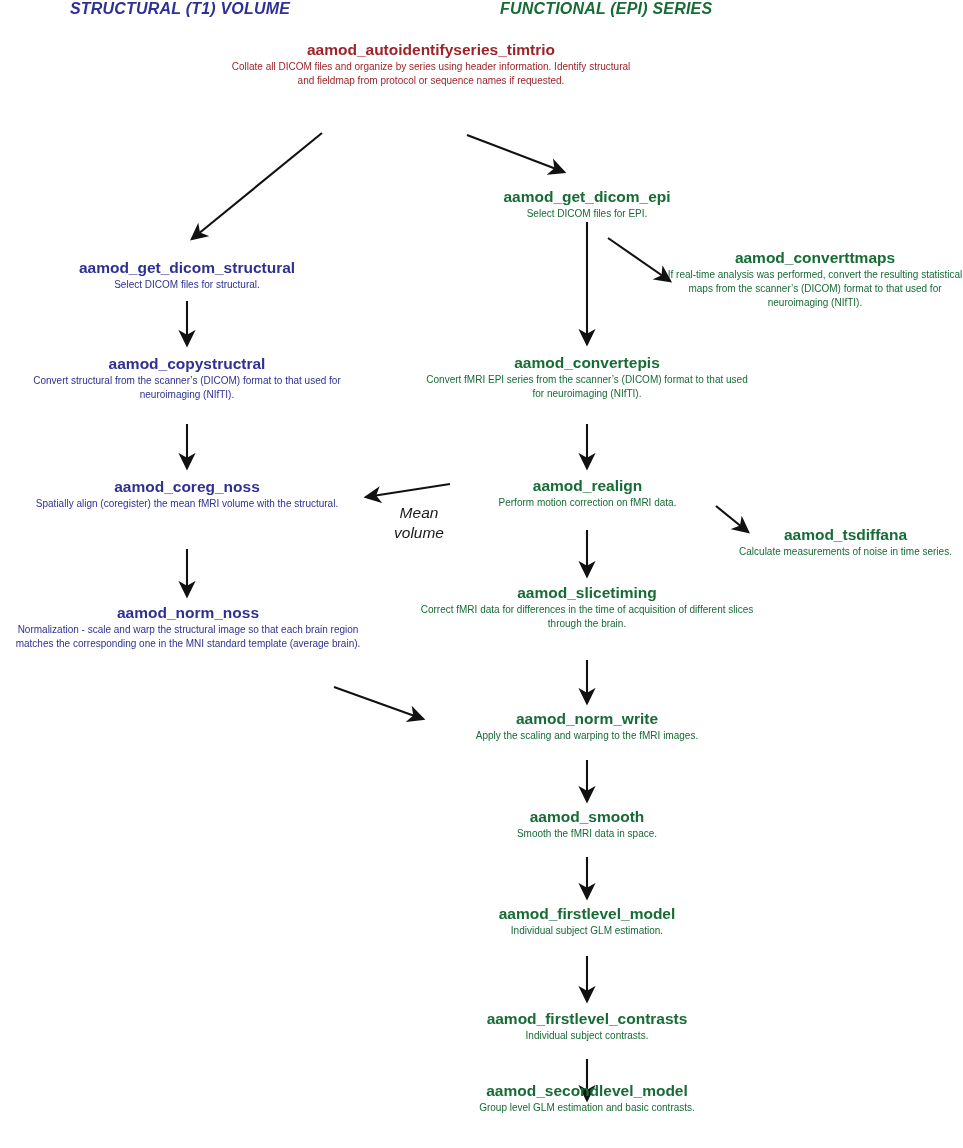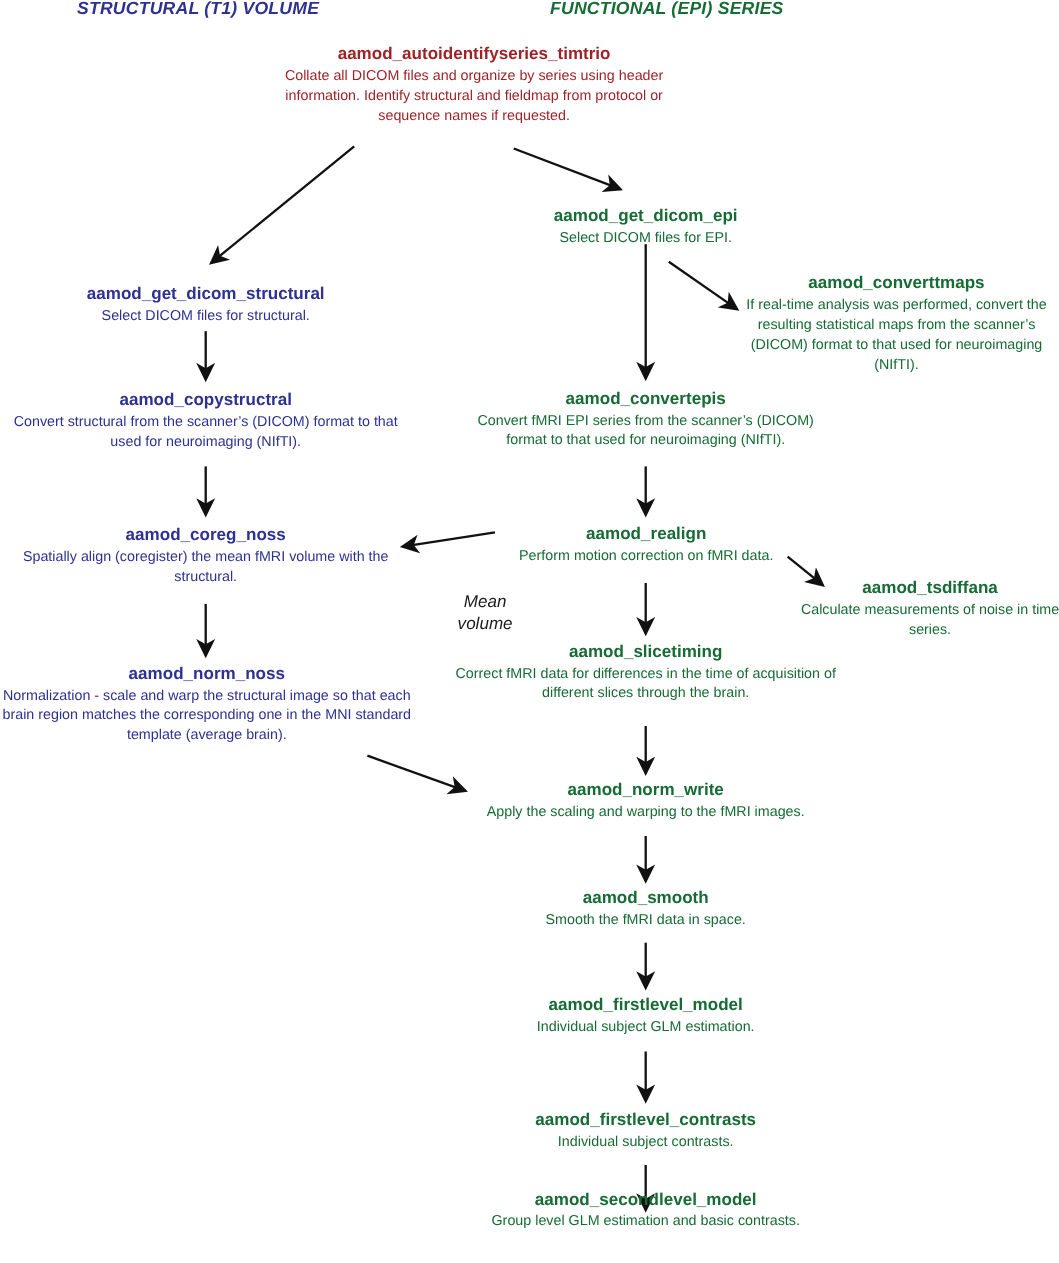--- a/index.html
+++ b/index.html
@@ -49,21 +49,21 @@
     text-align: center;
   }
   .node .title {
     font-weight: bold;
     font-size: 15.5px;
     line-height: 1.18;
     display: block;
     margin-bottom: 1px;
   }
   .node .desc {
-    font-size: 13px;
+    font-size: 10px;
     line-height: 1.37;
     display: block;
   }
 
   .node.red .title, .node.red .desc { color: #9e2328; }
   .node.blue .title, .node.blue .desc { color: #2e3192; }
   .node.green .title, .node.green .desc { color: #176b35; }
 
   
   .edge-label {
@@ -199,19 +199,19 @@
   <div class="node green" style="left:437px; top:1010px; width:300px;">
     <span class="title">aamod_firstlevel_contrasts</span>
     <span class="desc">Individual subject contrasts.</span>
   </div>
 
   <div class="node green" style="left:417px; top:1082px; width:340px;">
     <span class="title">aamod_secondlevel_model</span>
     <span class="desc">Group level GLM estimation and basic contrasts.</span>
   </div>
 
-  <div class="edge-label" style="left:393px; top:503px; width:96px;margin-top:35px;">
+  <div class="edge-label" style="left:371px; top:503px; width:96px;">
     <span>Mean</span><br>
     <span>volume</span>
   </div>
 
 
 </div>
 
 </body></html>

